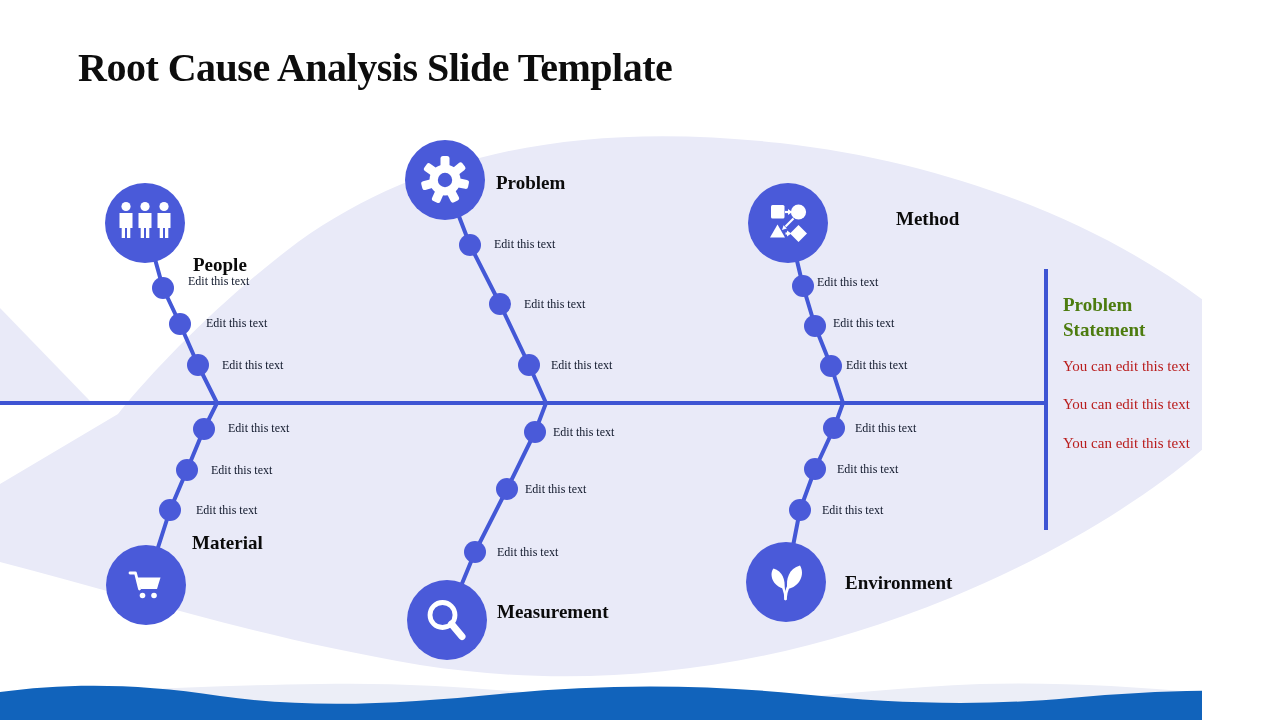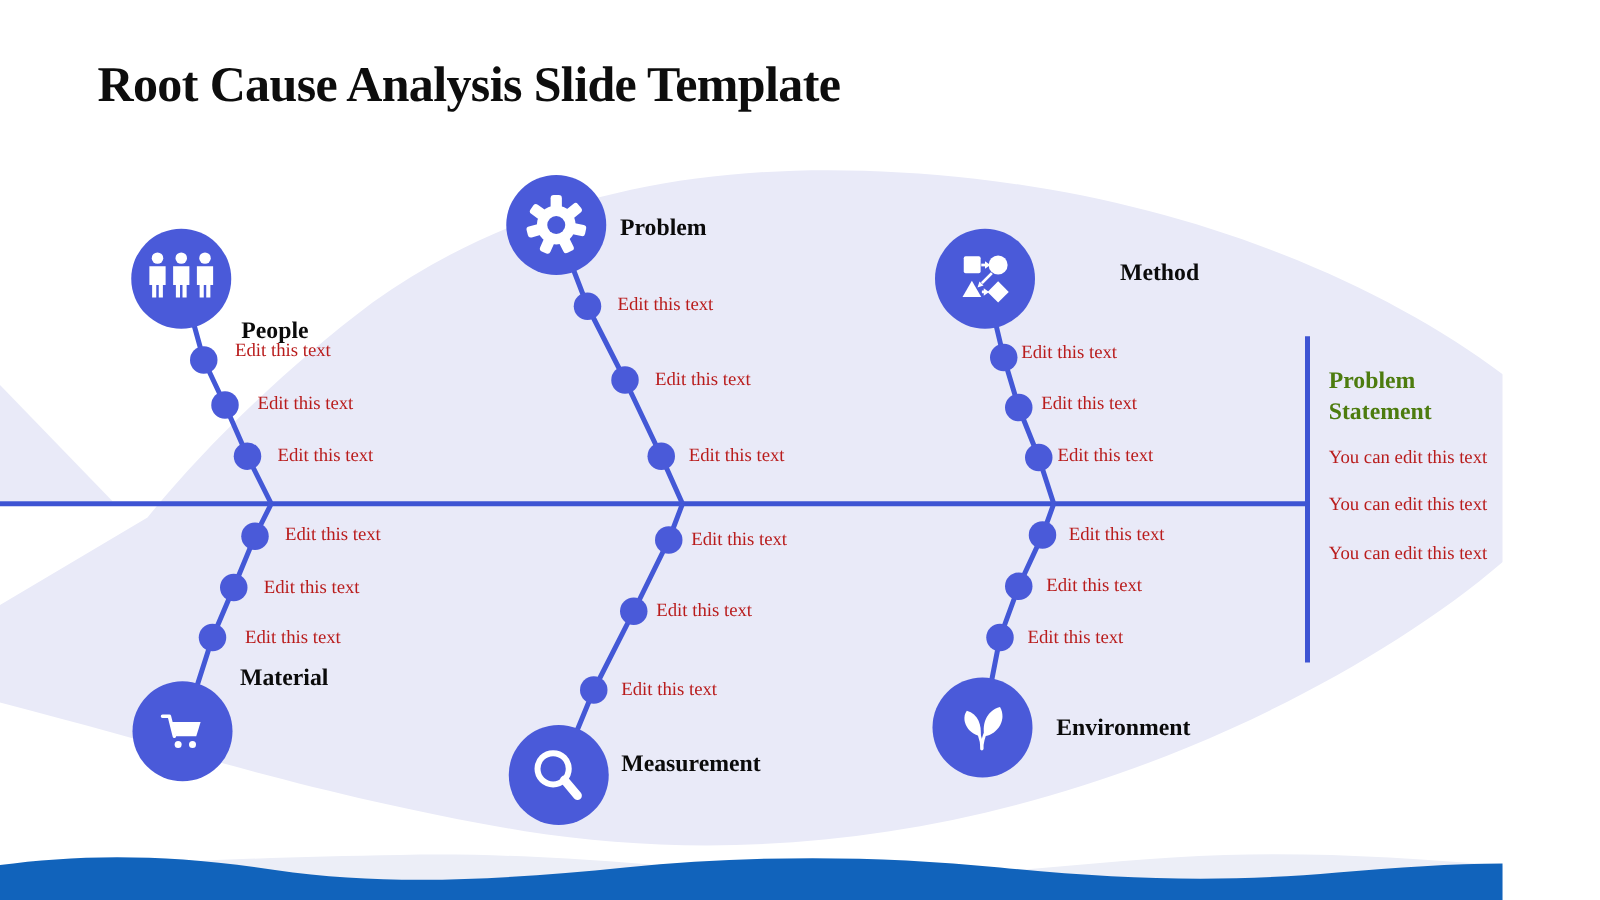--- a/index.html
+++ b/index.html
@@ -8,21 +8,21 @@
     background:#ffffff;font-family:Liberation Serif, serif;
   }
   .bg-svg{position:absolute;left:0;top:0;width:1280px;height:720px;}
   .abs{position:absolute;white-space:nowrap;}
   .slide-title{
     left:78px;top:44px;font-size:40px;font-weight:600;color:#0d0d0d;
     letter-spacing:-0.5px;line-height:48px;
   }
   .slide-subtitle{left:79px;top:102px;font-size:19px;color:#a3a3a3;line-height:24px;}
   .cat-label{font-size:19px;font-weight:700;color:#0b0b0b;line-height:24px;}
-  .cause{font-size:15px;color:#b91c1c;line-height:20px;}
+  .cause{font-size:12px;color:#0f172a;line-height:20px;}
   .prob-head{
     left:1063px;top:292px;font-size:19px;font-weight:700;color:#4d7c0f;
     line-height:25px;width:130px;white-space:normal;
   }
   .prob-item{left:1063px;font-size:15px;color:#b91c1c;line-height:20px;}
 </style>
 </head>
 <body>
 
 <div class="stage">

